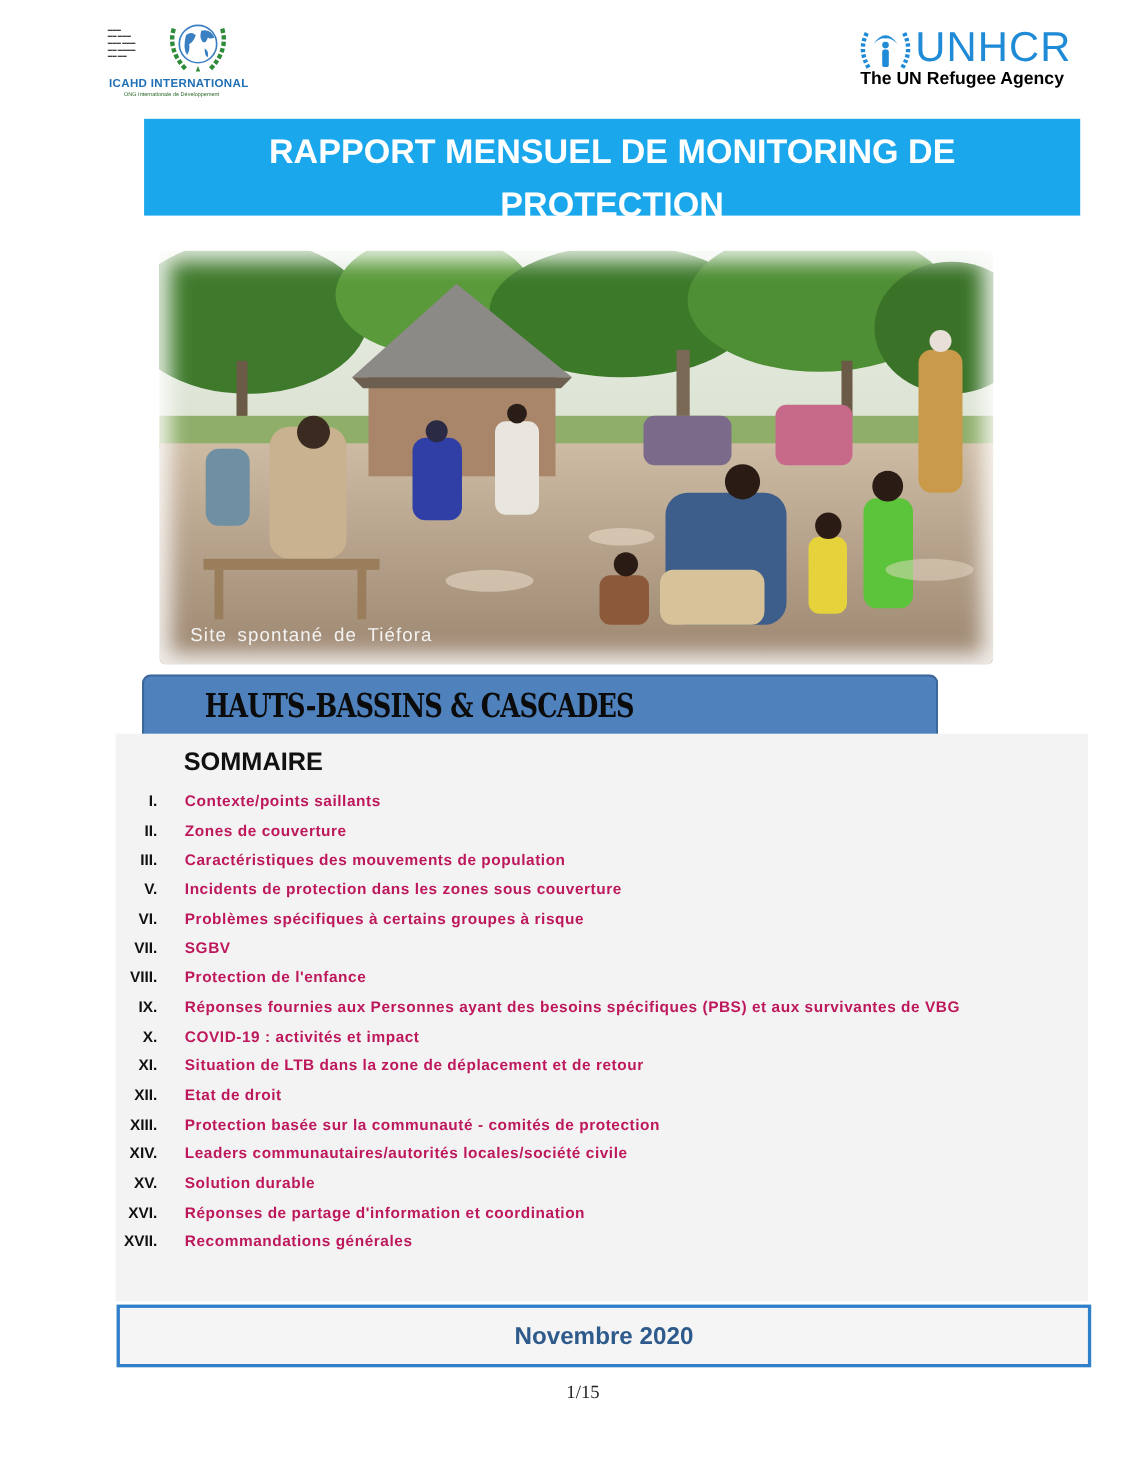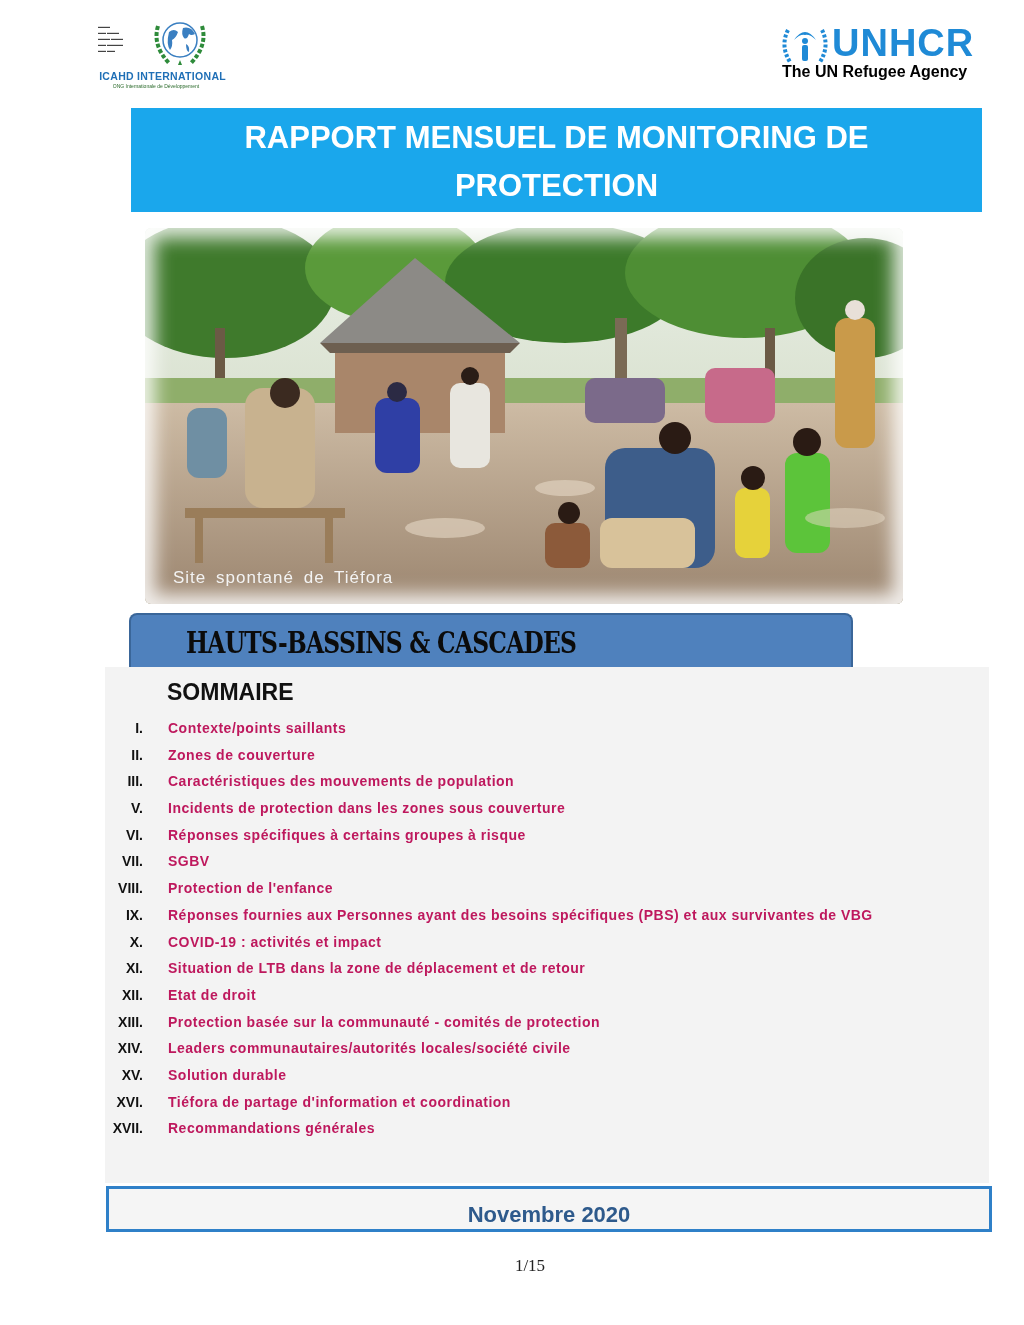--- a/index.html
+++ b/index.html
@@ -9,45 +9,45 @@
   
   #icand-logo { left: 86px; top: 14px; width: 140px; height: 76px; }
   .icand-small-text { position: absolute; left: 12px; top: 10px; width: 52px; font-size: 4px; line-height: 6px; color: #444; }
   .icand-globe { position: absolute; left: 64px; top: 2px; width: 60px; height: 54px; }
   .icand-name { position: absolute; left: 0; top: 56px; width: 140px; text-align: right; font-size: 10.5px; font-weight: bold; color: #1f6fb6; letter-spacing: 0.3px; }
   .icand-tag { position: absolute; left: 0; top: 69px; width: 140px; text-align: center; font-size: 5px; color: #2b6a2b; }
 
   
   #unhcr-logo { left: 780px; top: 26px; width: 220px; height: 60px; }
   .unhcr-emblem { position: absolute; left: 0; top: 0; width: 50px; height: 40px; }
-  .unhcr-word { position: absolute; left: 52px; top: -4px; font-size: 38px; font-weight: bold; color: #1f8ad6; letter-spacing: 1px; }
+  .unhcr-word { position: absolute; left: 52px; top: -4px; font-size: 38px; font-weight: normal; color: #1f8ad6; letter-spacing: 1px; }
   .unhcr-sub { position: absolute; left: 2px; top: 37px; font-size: 16px; font-weight: bold; color: #000000; white-space: nowrap; }
 
   
-  #title-banner { left: 131px; top: 108px; width: 851px; height: 104px; background: #1aa7ec; color: #fff; text-align: center; font-weight: bold; font-size: 31px; line-height: 48px; padding-top: 6px; box-sizing: border-box; }
+  #title-banner { left: 131px; top: 108px; width: 851px; height: 88px; background: #1aa7ec; color: #fff; text-align: center; font-weight: bold; font-size: 31px; line-height: 48px; padding-top: 6px; box-sizing: border-box; }
 
   
   #cover-photo { left: 145px; top: 228px; width: 758px; height: 376px; overflow: hidden; border-radius: 6px; }
   .photo-shade { position: absolute; inset: 0; box-shadow: inset 0 0 18px 10px rgba(255,255,255,0.85); }
   .photo-caption { position: absolute; left: 28px; top: 340px; color: #f3f3f3; font-size: 17px; letter-spacing: 1px; word-spacing: 4px; }
 
   
   #region-banner { left: 129px; top: 613px; width: 724px; height: 56px; background: #4f81bd; border: 2px solid #3a6699; border-bottom: none; border-radius: 8px 8px 0 0; box-sizing: border-box; text-align: left; }
   .region-title { font-family: "DejaVu Serif", serif; font-weight: bold; font-size: 30px; line-height: 56px; color: #0b0b0b; transform: scaleX(0.78); display: inline-block; letter-spacing: -1px; }
 
   
   #sommaire { left: 105px; top: 667px; width: 884px; height: 516px; background: #f3f3f3; }
   .sommaire-title { position: absolute; left: 62px; top: 12px; font-size: 23px; font-weight: bold; color: #111; }
   .toc { position: absolute; left: 0; top: 50px; width: 884px; }
   .toc-row { position: relative; height: 26.7px; }
   .toc-num { position: absolute; right: 846px; width: 60px; text-align: right; font-size: 14px; font-weight: bold; color: #111; top: 3px; }
   .toc-label { position: absolute; left: 63px; top: 3px; font-size: 14px; font-weight: bold; color: #be185d; white-space: nowrap; letter-spacing: 0.5px; }
 
   
-  #date-box { left: 106px; top: 1186px; width: 886px; height: 46px; background: #f5f5f5; border: 3px solid #2f80c8; box-sizing: border-box; text-align: center; }
+  #date-box { left: 106px; top: 1186px; width: 886px; height: 57px; background: #f5f5f5; border: 3px solid #2f80c8; box-sizing: border-box; text-align: center; }
   .date-text { font-size: 22px; font-weight: bold; color: #2e5a8c; line-height: 51px; }
 
   
   #page-number { left: 0; top: 1256px; width: 1060px; text-align: center; font-family: "Liberation Serif", serif; font-size: 17px; color: #222; }
 </style>
 </head>
 <body>
 
 <div id="icand-logo" class="abs">
   <div class="icand-small-text">▬▬▬<br>▬▬ ▬▬▬<br>▬▬▬ ▬▬▬<br>▬▬ ▬▬▬▬<br>▬▬ ▬▬</div>
@@ -166,21 +166,21 @@
     <div class="toc-row">
         <span class="toc-num">III.</span>
         <span class="toc-label">Caractéristiques des mouvements de population</span>
       </div>
     <div class="toc-row">
         <span class="toc-num">V.</span>
         <span class="toc-label">Incidents de protection dans les zones sous couverture</span>
       </div>
     <div class="toc-row">
         <span class="toc-num">VI.</span>
-        <span class="toc-label">Réponses spécifiques à certains groupes à risque</span>
+        <span class="toc-label">Problèmes spécifiques à certains groupes à risque</span>
       </div>
     <div class="toc-row">
         <span class="toc-num">VII.</span>
         <span class="toc-label">SGBV</span>
       </div>
     <div class="toc-row">
         <span class="toc-num">VIII.</span>
         <span class="toc-label">Protection de l'enfance</span>
       </div>
     <div class="toc-row">
@@ -206,21 +206,21 @@
     <div class="toc-row">
         <span class="toc-num">XIV.</span>
         <span class="toc-label">Leaders communautaires/autorités locales/société civile</span>
       </div>
     <div class="toc-row">
         <span class="toc-num">XV.</span>
         <span class="toc-label">Solution durable</span>
       </div>
     <div class="toc-row">
         <span class="toc-num">XVI.</span>
-        <span class="toc-label">Tiéfora de partage d'information et coordination</span>
+        <span class="toc-label">Réponses de partage d'information et coordination</span>
       </div>
     <div class="toc-row">
         <span class="toc-num">XVII.</span>
         <span class="toc-label">Recommandations générales</span>
       </div>
   </div>
 </div>
 
 <div id="date-box" class="abs">
   <span class="date-text">Novembre 2020</span>

